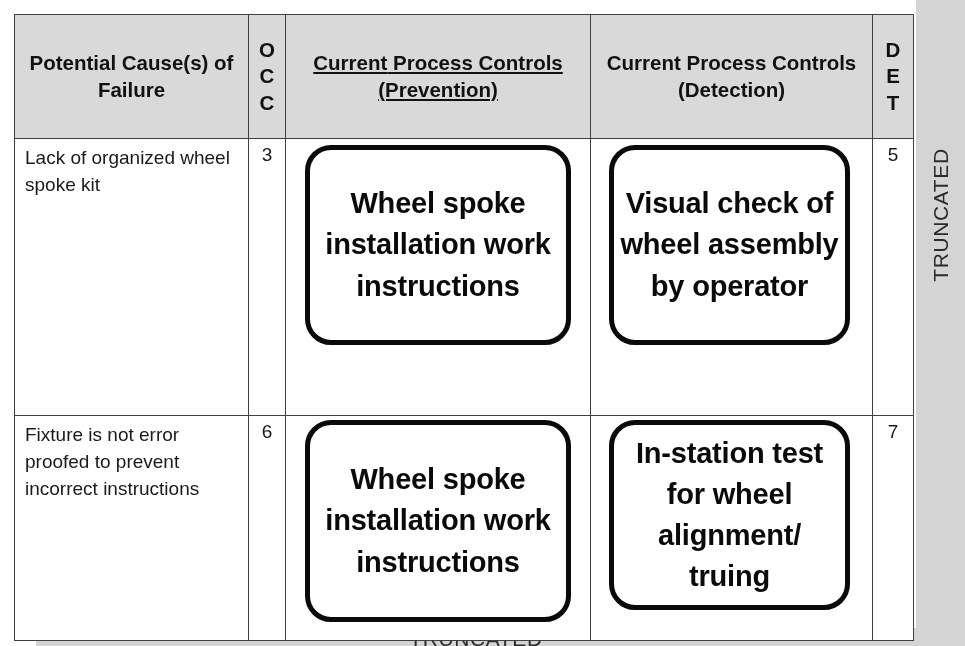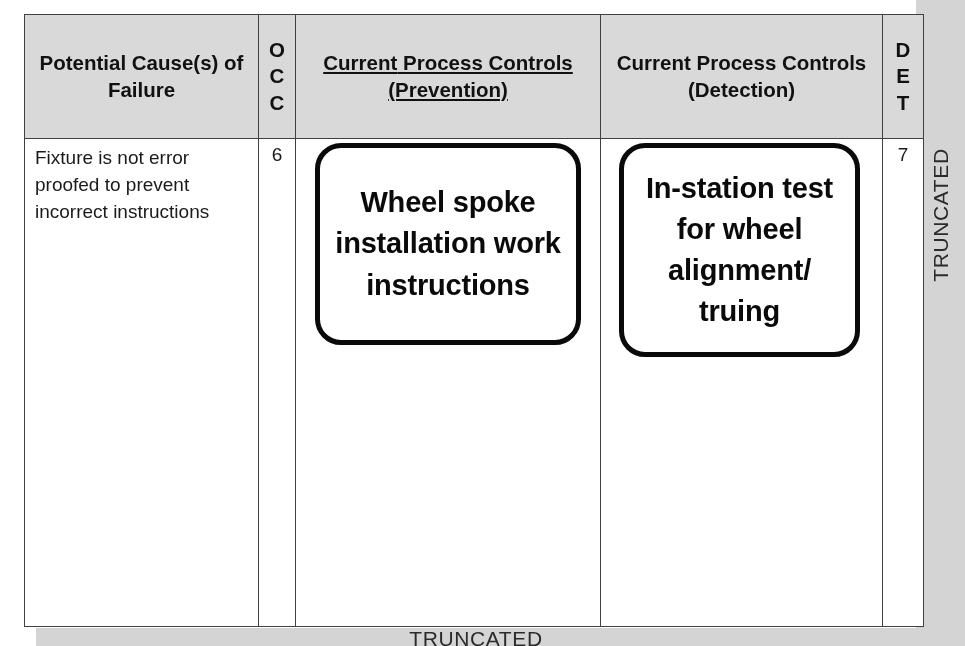--- a/index.html
+++ b/index.html
@@ -70,21 +70,21 @@
     font-size: 21px;
     letter-spacing: 0.6px;
     color: #2b2b2b;
     line-height: 21px;
     font-family: "Liberation Sans", sans-serif;
   }
 
   
   .fmea-table {
     position: absolute;
-    left: 24px;
+    left: 14px;
     top: 14px;
     width: 899px;
     height: 613px;
     border-collapse: collapse;
     table-layout: fixed;
     background: #ffffff;
   }
   .fmea-table td, .fmea-table th {
     border: 1px solid #404040;
     padding: 0;
@@ -165,21 +165,21 @@
     left: 19px; top: 6px; right: 19px; height: 200px;
   }
   .r1 .annot.det {
     left: 18px; top: 6px; right: 22px; height: 200px;
   }
   
   .r2 .annot.prev {
     left: 19px; top: 4px; right: 19px; height: 202px;
   }
   .r2 .annot.det {
-    left: 18px; top: 4px; right: 22px; height: 214px;
+    left: 18px; top: 4px; right: 22px; height: 190px;
   }
 
   .row1 td { height: 264px; }
   .row2 td { height: 212px; }
 </style>
 </head>
 <body>
 
 <div id="page">
 
@@ -218,20 +218,35 @@
         </th>
         <th class="c-dt col-det">
           <span class="stack">D</span>
           <span class="stack">E</span>
           <span class="stack">T</span>
         </th>
       </tr>
     </thead>
     <tbody>
 
+      <tr class="row1 r1">
+        <td class="cause">Lack of organized wheel spoke kit</td>
+        <td class="num">3</td>
+        <td class="ctrl">
+          <div class="annot prev">
+            <span class="txt">Wheel spoke installation work instructions</span>
+          </div>
+        </td>
+        <td class="ctrl">
+          <div class="annot det">
+            <span class="txt">Visual check of wheel assembly by operator</span>
+          </div>
+        </td>
+        <td class="num">5</td>
+      </tr>
 
       <tr class="row2 r2">
         <td class="cause">Fixture is not error proofed to prevent incorrect instructions</td>
         <td class="num">6</td>
         <td class="ctrl">
           <div class="annot prev">
             <span class="txt">Wheel spoke installation work instructions</span>
           </div>
         </td>
         <td class="ctrl">

